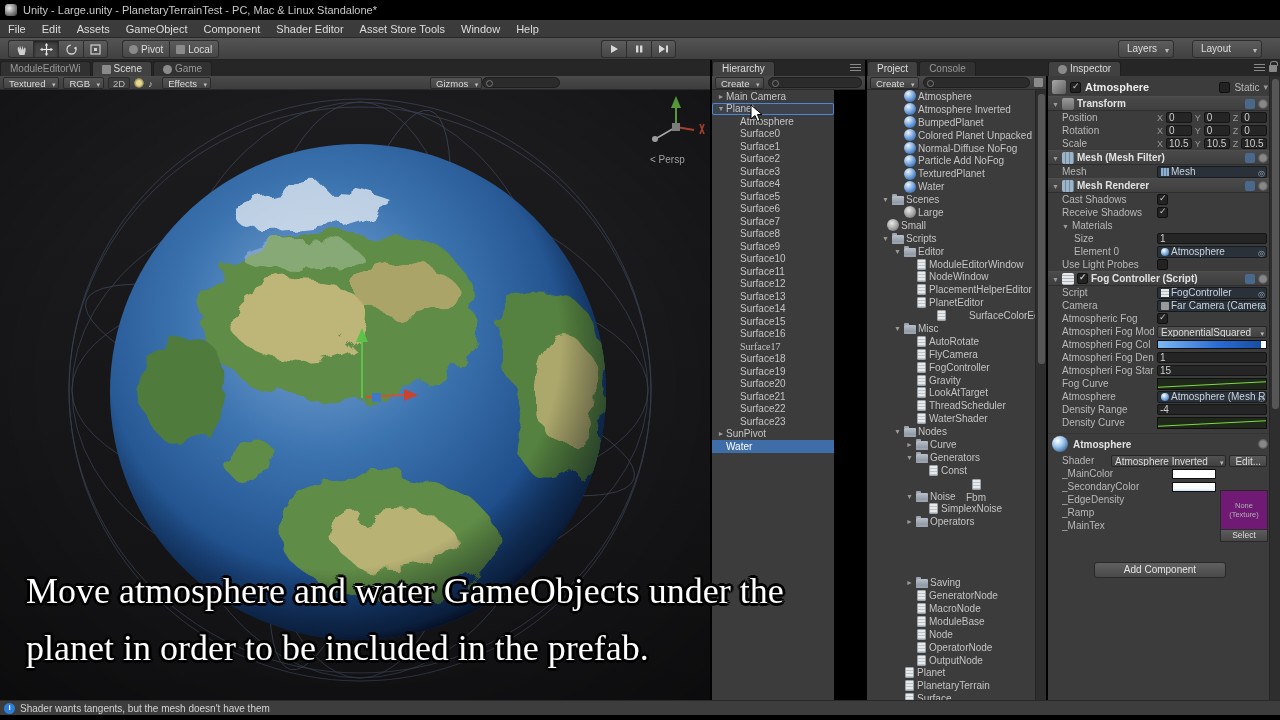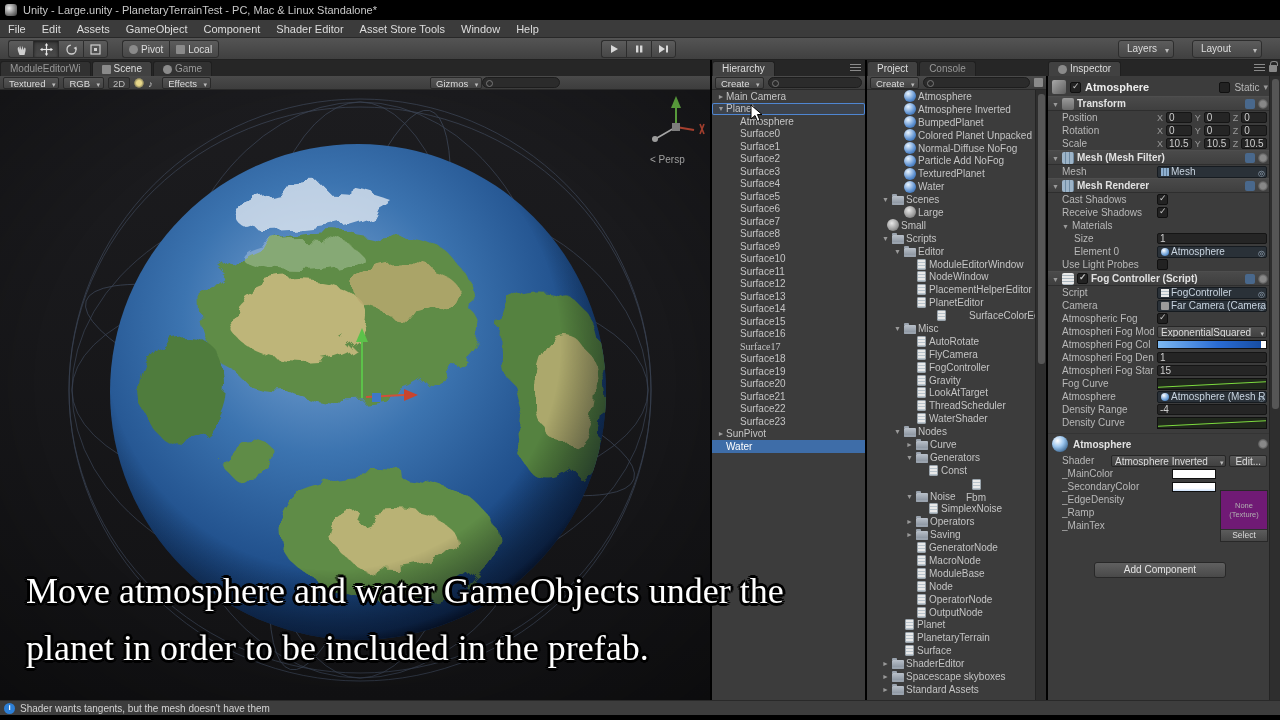--- a/index.html
+++ b/index.html
@@ -38,21 +38,21 @@
 .sun-ic{width:10px;height:10px;border-radius:50%;background:radial-gradient(circle,#e8d88a 35%,#7a7452 70%,transparent 72%)}
 .note-ic{width:10px;height:10px;color:#ccc}
 .note-ic::before{content:"♪";font-size:9px}
 .sq-ic{width:9px;height:9px;background:#8a8a8a;border-radius:1px}
 
 
 .scene-canvas{position:absolute;left:0;top:90px;width:710px;height:610px;background:linear-gradient(#1c1c1f,#121214);overflow:hidden}
 .persp-text{fill:#b9b9b9;font-size:10px;font-family:"Liberation Sans",sans-serif}
 
 
-.hier-list{position:absolute;left:712px;top:90px;width:153px;height:610px;background:#3c3c3c;overflow:hidden;font-size:10px}
+.hier-list{position:absolute;left:712px;top:90px;width:122px;height:610px;background:#3c3c3c;overflow:hidden;font-size:10px}
 .hrow{height:12.5px;display:flex;align-items:center;color:#c4c4c4;white-space:nowrap}
 .hrow .arr{width:10px;flex:none;font-size:7px;color:#999;text-align:center}
 .hrow.drop{box-shadow:inset 0 0 0 1px #4f86d2;background:rgba(70,120,200,.12);border-radius:2px}
 .hrow.selected{background:#3e6da8;color:#fff}
 .proj-list{position:absolute;left:867px;top:90px;width:168px;height:610px;background:#3c3c3c;overflow:hidden;font-size:10px}
 .prow{height:12.9px;display:flex;align-items:center;color:#c4c4c4;white-space:nowrap;gap:2px}
 .prow .arr{width:9px;flex:none;font-size:7px;color:#999;text-align:center}
 .kic{width:12px;height:12px;flex:none;position:relative}
 .k-folder{background:linear-gradient(#b9c0c9,#828c98);height:9px;margin-top:2px;border-radius:1px;box-shadow:-0px -2px 0 -0px #9aa3ae inset}
 .k-folder::before{content:"";position:absolute;left:0;top:-2px;width:5px;height:2px;background:#9aa3ae;border-radius:1px 1px 0 0}
@@ -682,21 +682,21 @@
         <span class="kic k-script"></span>
         <span class="lbl">SimplexNoise</span>
       </div>
 
       <div class="prow" style="padding-left: 38px;">
         <span class="arr">►</span>
         <span class="kic k-folder"></span>
         <span class="lbl">Operators</span>
       </div>
 
-      <div class="prow" style="padding-left: 38px;">
+      <div class="prow" style="padding-left: 38px; margin-top: 48px;">
         <span class="arr">►</span>
         <span class="kic k-folder"></span>
         <span class="lbl">Saving</span>
       </div>
 
       <div class="prow" style="padding-left: 38px;">
         <span class="arr"></span>
         <span class="kic k-script"></span>
         <span class="lbl">GeneratorNode</span>
       </div>

